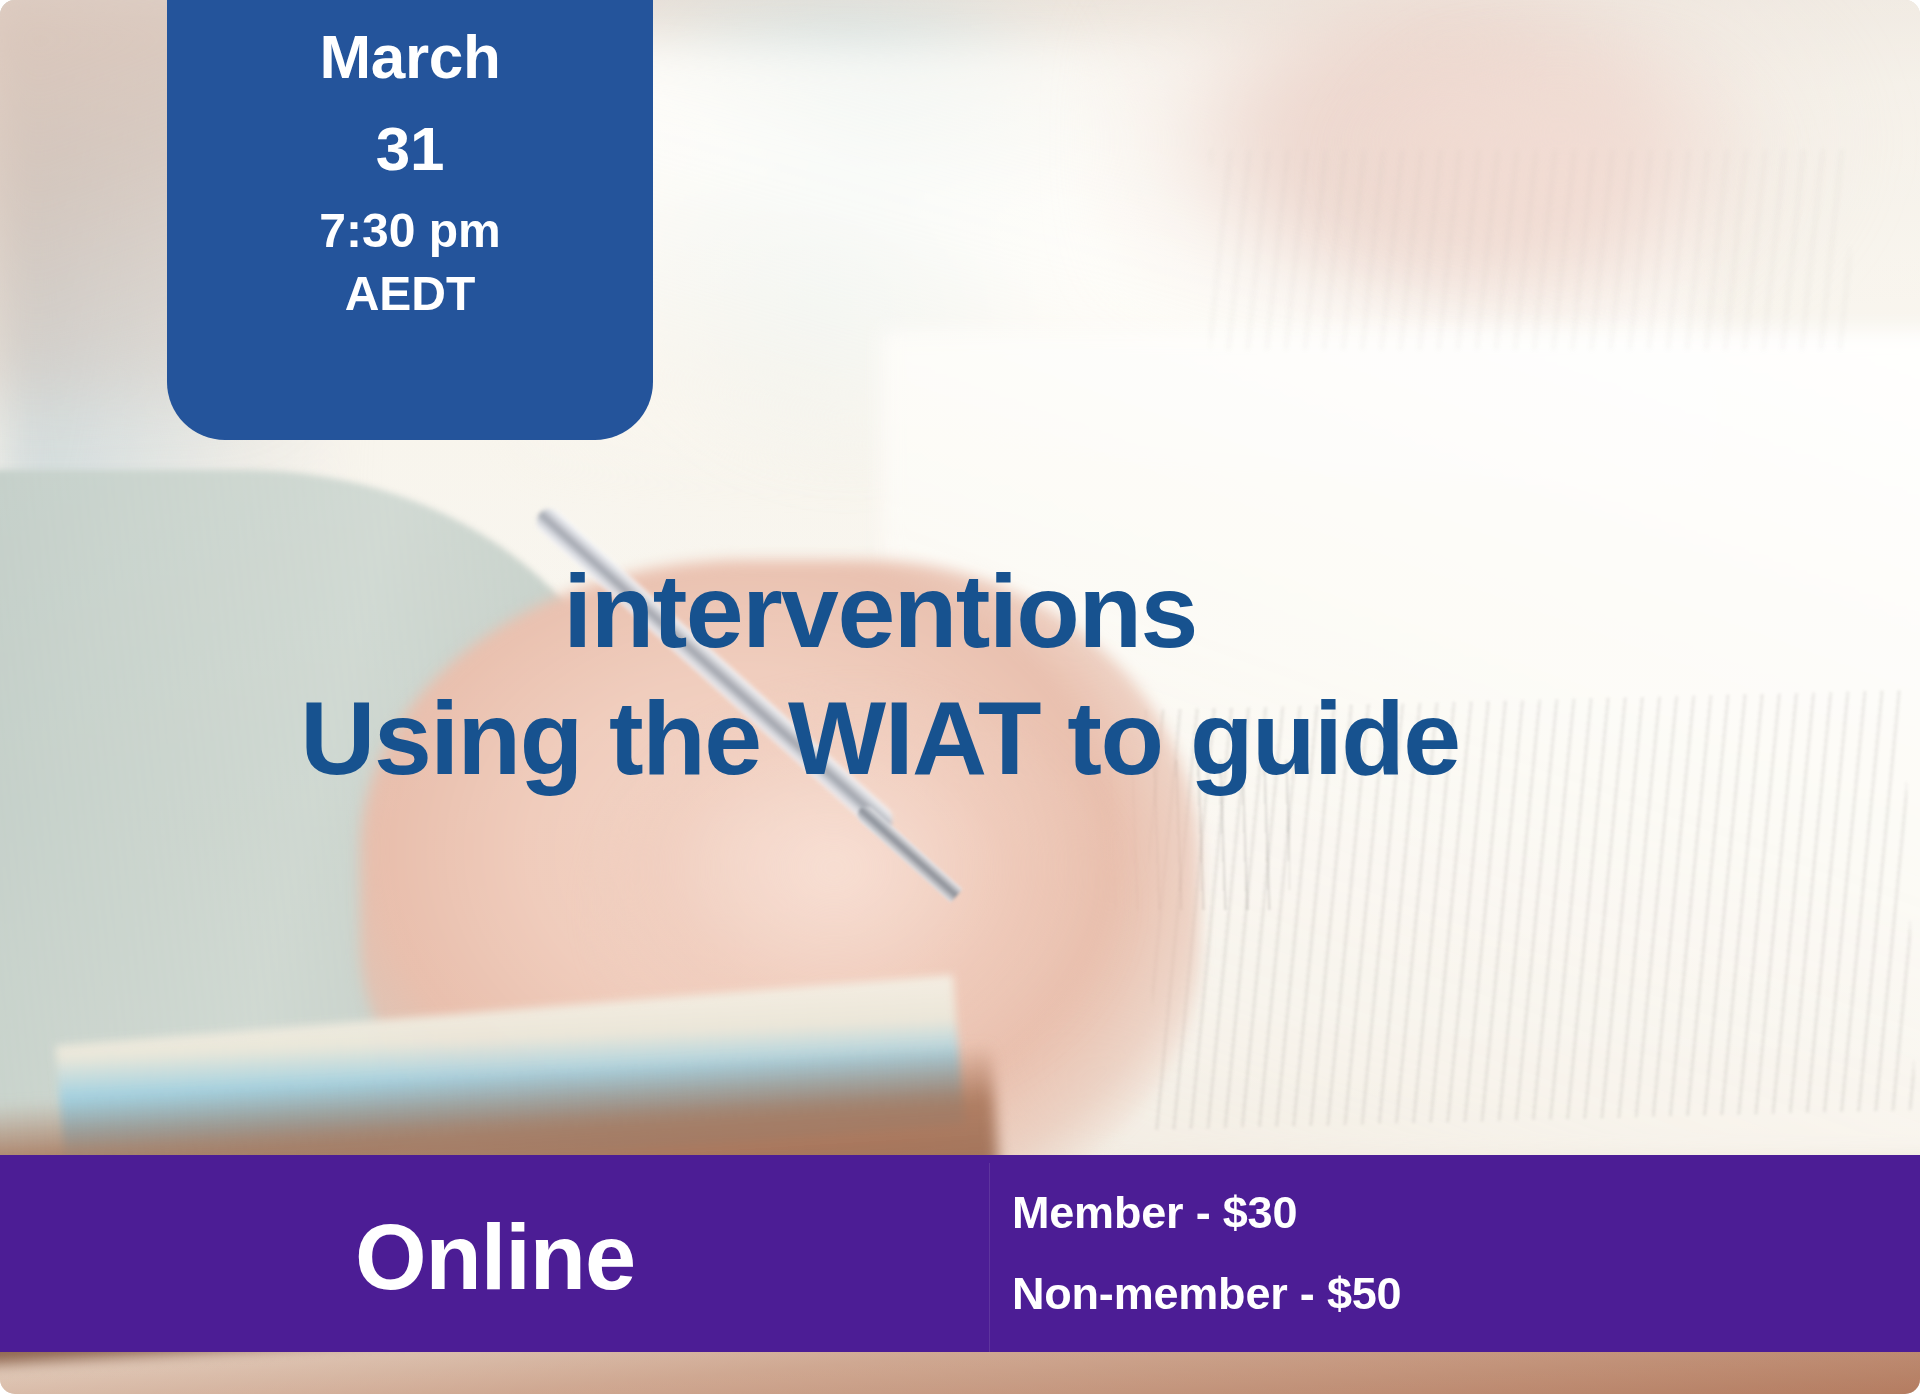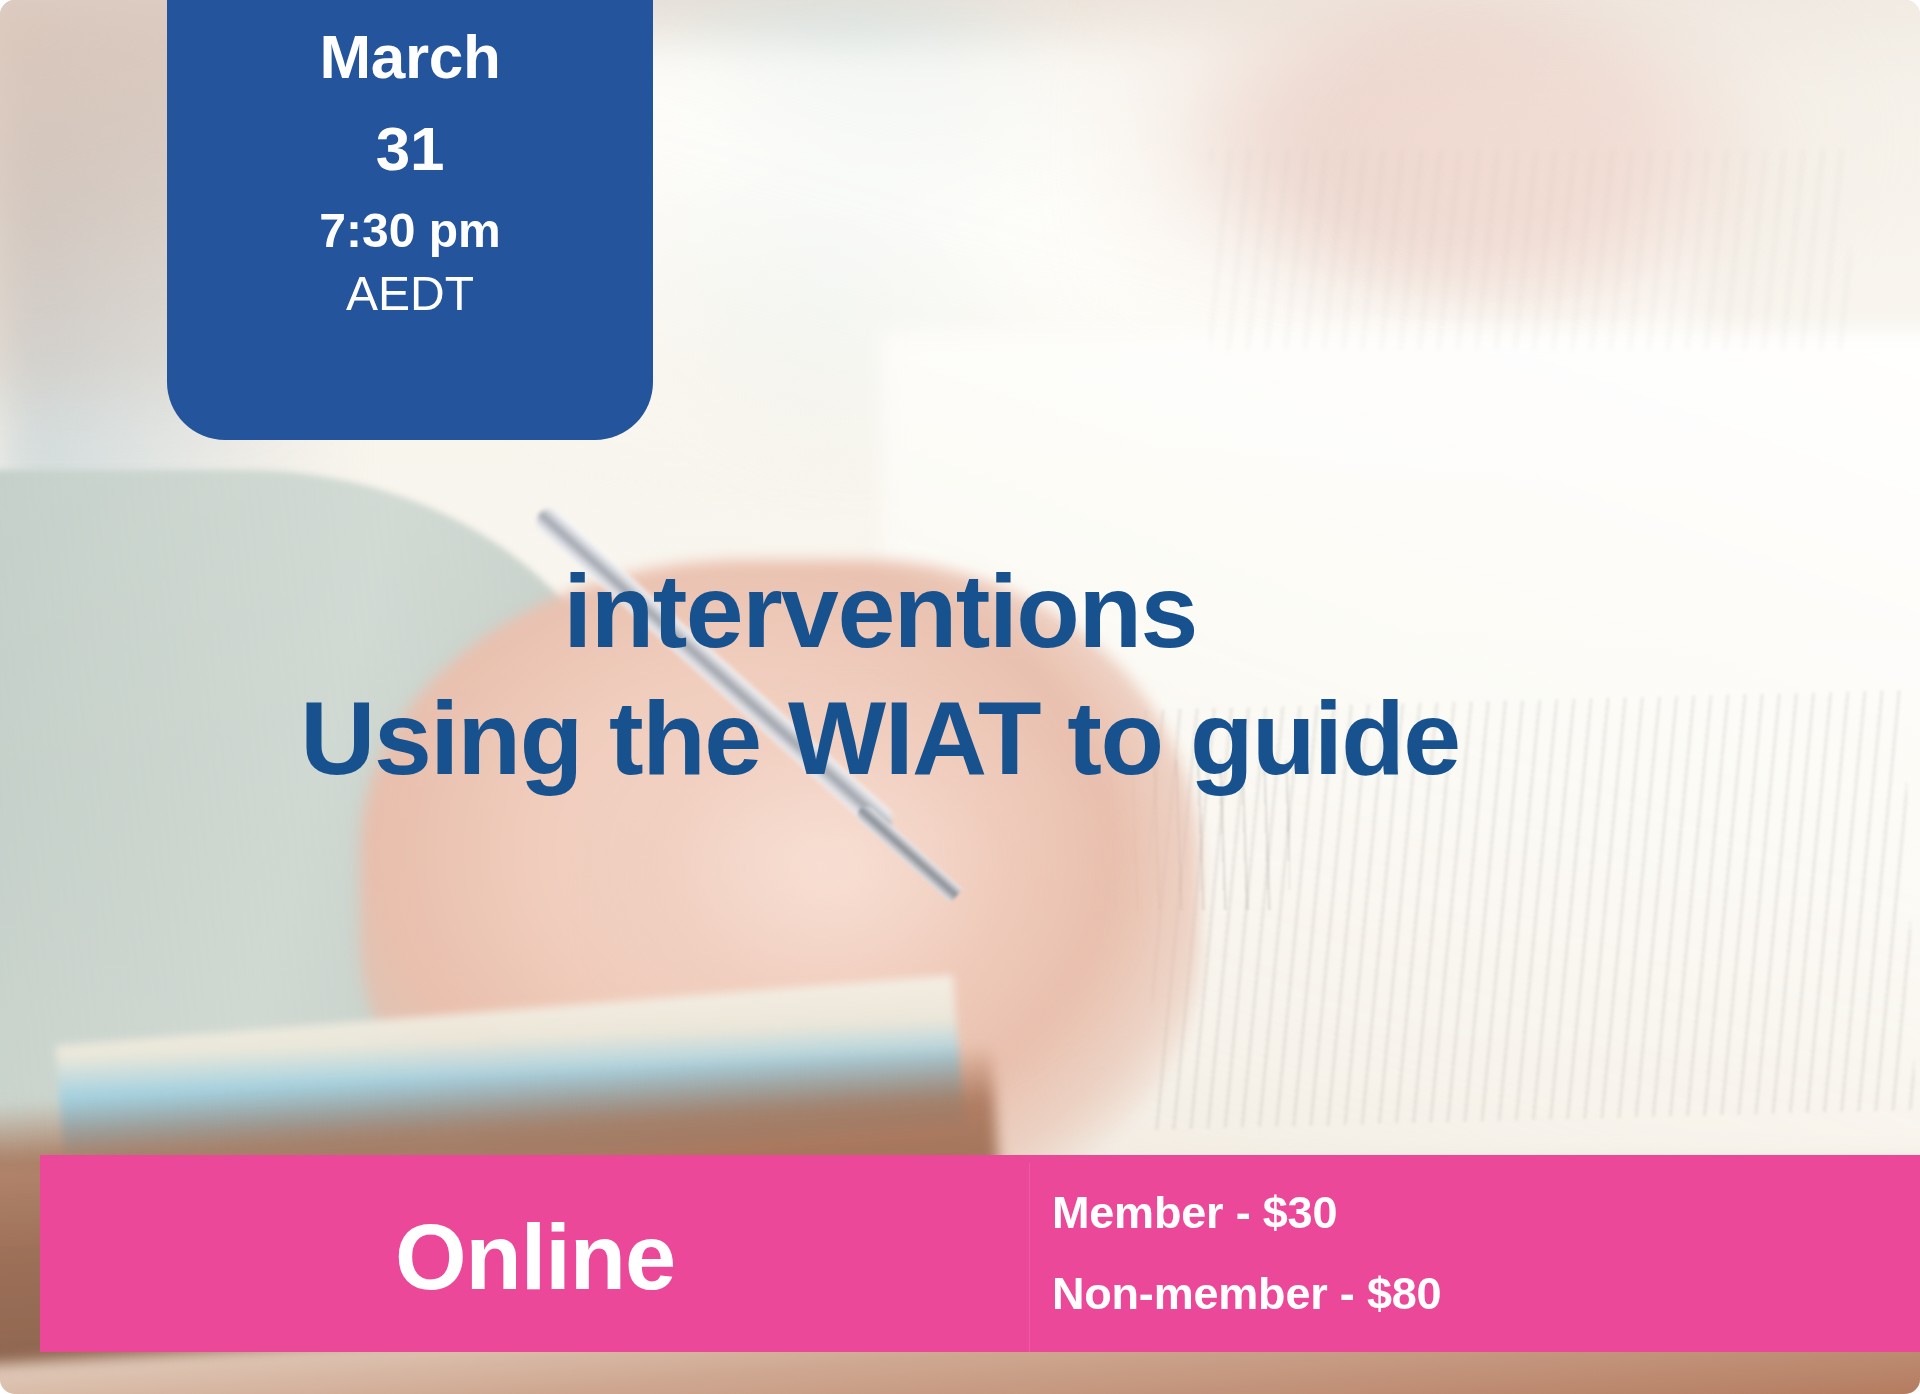--- a/index.html
+++ b/index.html
@@ -327,21 +327,21 @@
     margin-top: 18px;
   }
   .date-badge .time {
     font-size: 48px;
     font-weight: 700;
     line-height: 1.34;
     margin-top: 12px;
   }
   .date-badge .tz {
     font-size: 48px;
-    font-weight: 400;
+    font-weight: 700;
     line-height: 1.3;
   }
 
   
   .title-block {
     position: absolute;
     left: 180px;
     top: 548px;
     width: 1400px;
     text-align: center;
@@ -359,24 +359,23 @@
     white-space: normal;
   }
 
   
   .footer-bar {
     position: absolute;
     left: 0;
     right: 0;
     top: 1155px;
     height: 197px;
-    background: #ec4899;
+    background: #4c1d95;
     display: flex;
     align-items: stretch;
-    margin-left: 40px;
   }
   .footer-left {
     width: 990px;
     display: flex;
     align-items: center;
     justify-content: center;
     position: relative;
   }
   .footer-left .divider {
     position: absolute;
@@ -450,17 +449,17 @@
     <span class="tline first">Using the WIAT to guide</span>
   </div>
 
   <div class="footer-bar">
     <div class="footer-left">
       <div class="mode">Online</div>
       <div class="divider"></div>
     </div>
     <div class="footer-right">
       <div class="price-line">Member - $30</div>
-      <div class="price-line">Non-member - $80</div>
+      <div class="price-line">Non-member - $50</div>
     </div>
   </div>
 
 </div>
 
 </body></html>

